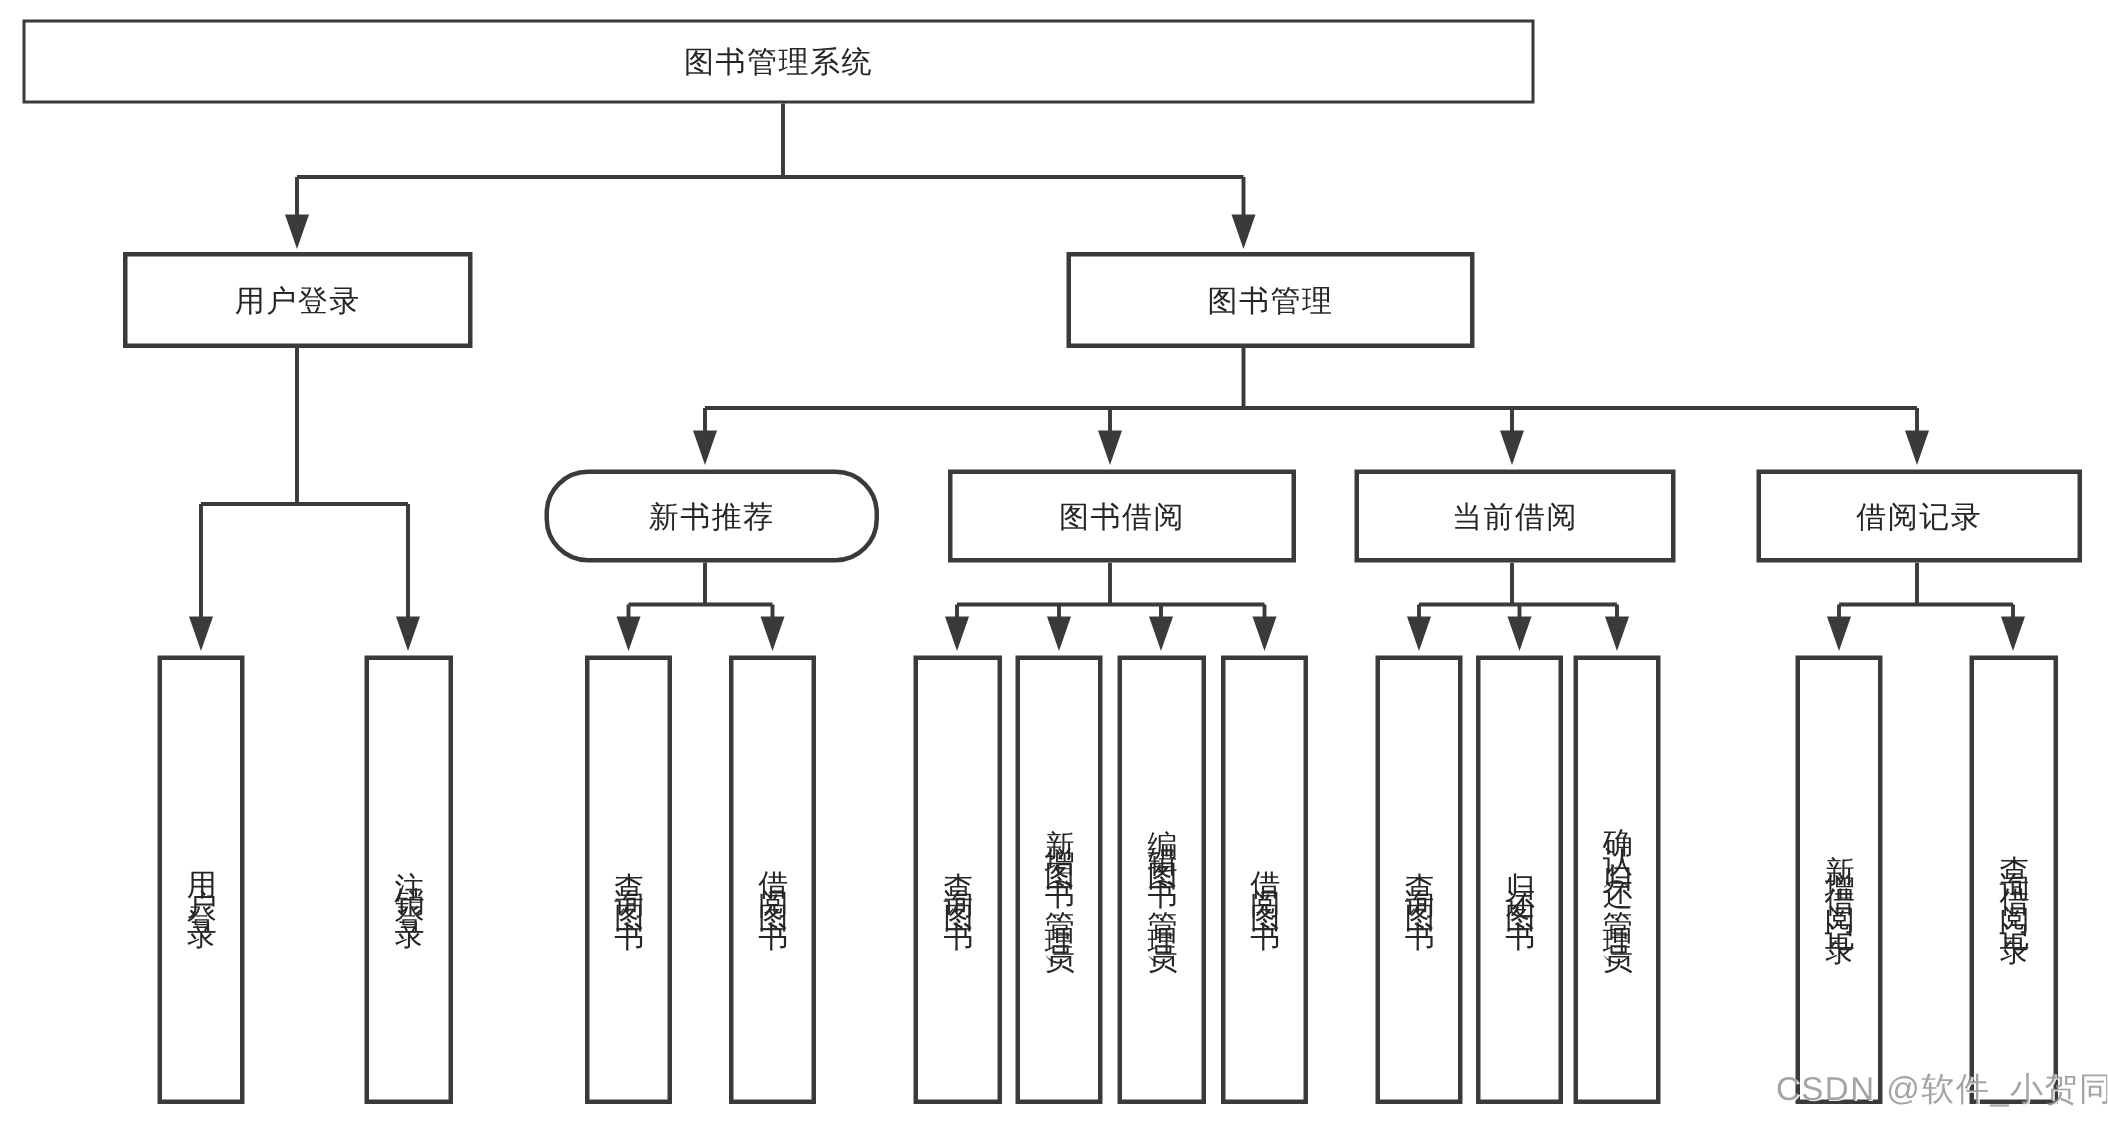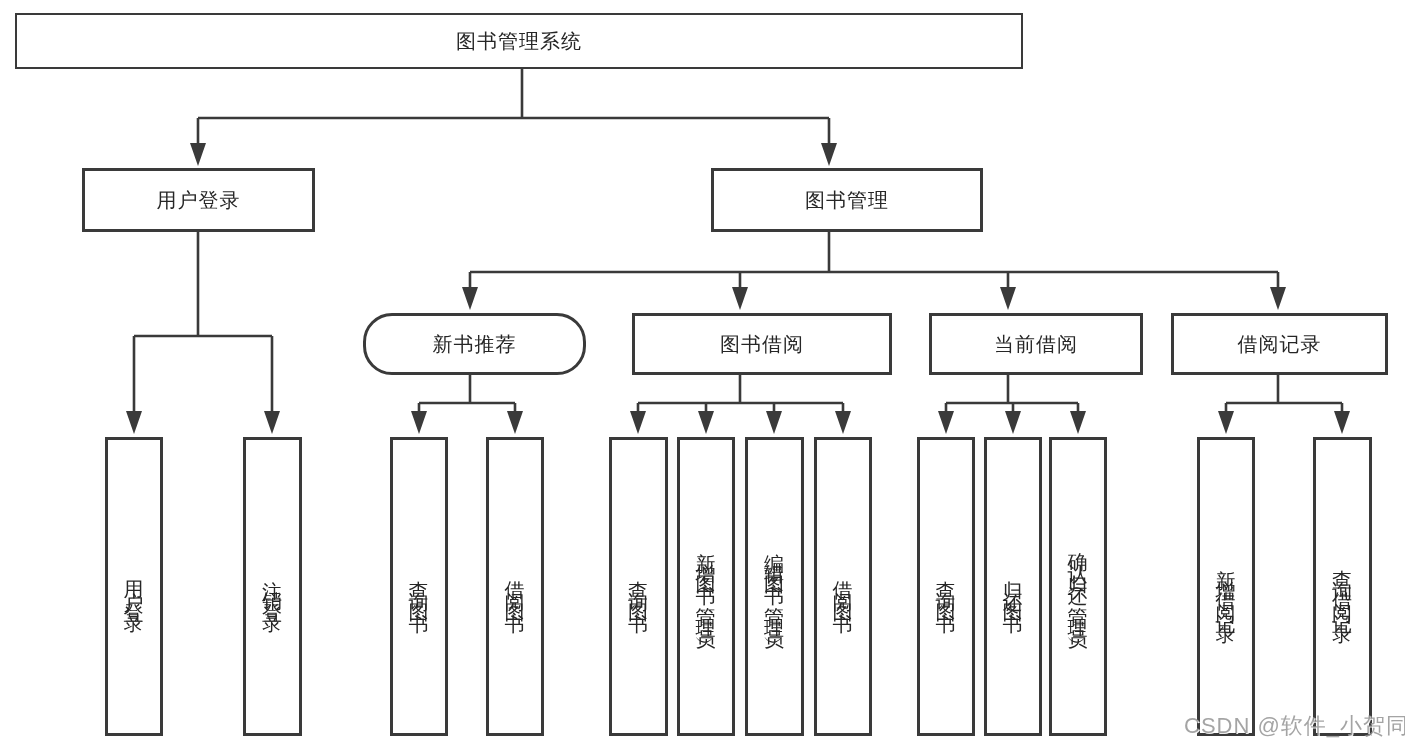--- a/index.html
+++ b/index.html
@@ -69,22 +69,22 @@
       <polygon points="1334,411 1350,411 1342,434"></polygon>
     </g>
   </svg>
 
   <div class="box h-box root-box" style="left:15px;top:13px;width:1008px;height:56px;">图书管理系统</div>
 
   <div class="box h-box" style="left:82px;top:168px;width:233px;height:64px;">用户登录</div>
   <div class="box h-box" style="left:711px;top:168px;width:272px;height:64px;">图书管理</div>
 
   <div class="box h-box" style="left:363px;top:313px;width:223px;height:62px;border-radius:29px;">新书推荐</div>
-  <div class="box h-box" style="left:632px;top:313px;width:260px;height:62px;">图书借阅</div>
-  <div class="box h-box" style="left:929px;top:313px;width:214px;height:62px;font-family:Liberation Serif, serif;">当前借阅</div>
+  <div class="box h-box" style="left:632px;top:313px;width:232px;height:62px;">图书借阅</div>
+  <div class="box h-box" style="left:903px;top:313px;width:214px;height:62px;font-family:Liberation Serif, serif;">当前借阅</div>
   <div class="box h-box" style="left:1171px;top:313px;width:217px;height:62px;">借阅记录</div>
 
   <div class="box v-box" style="left:105px;top:437px;width:58px;height:299px;">用户登录</div>
   <div class="box v-box" style="left:243px;top:437px;width:59px;height:299px;">注销登录</div>
 
   <div class="box v-box" style="left:390px;top:437px;width:58px;height:299px;">查询图书</div>
   <div class="box v-box" style="left:486px;top:437px;width:58px;height:299px;">借阅图书</div>
 
   <div class="box v-box" style="left:609px;top:437px;width:59px;height:299px;">查询图书</div>
   <div class="box v-box" style="left:677px;top:437px;width:58px;height:299px;">新增图书（管理员）</div>

